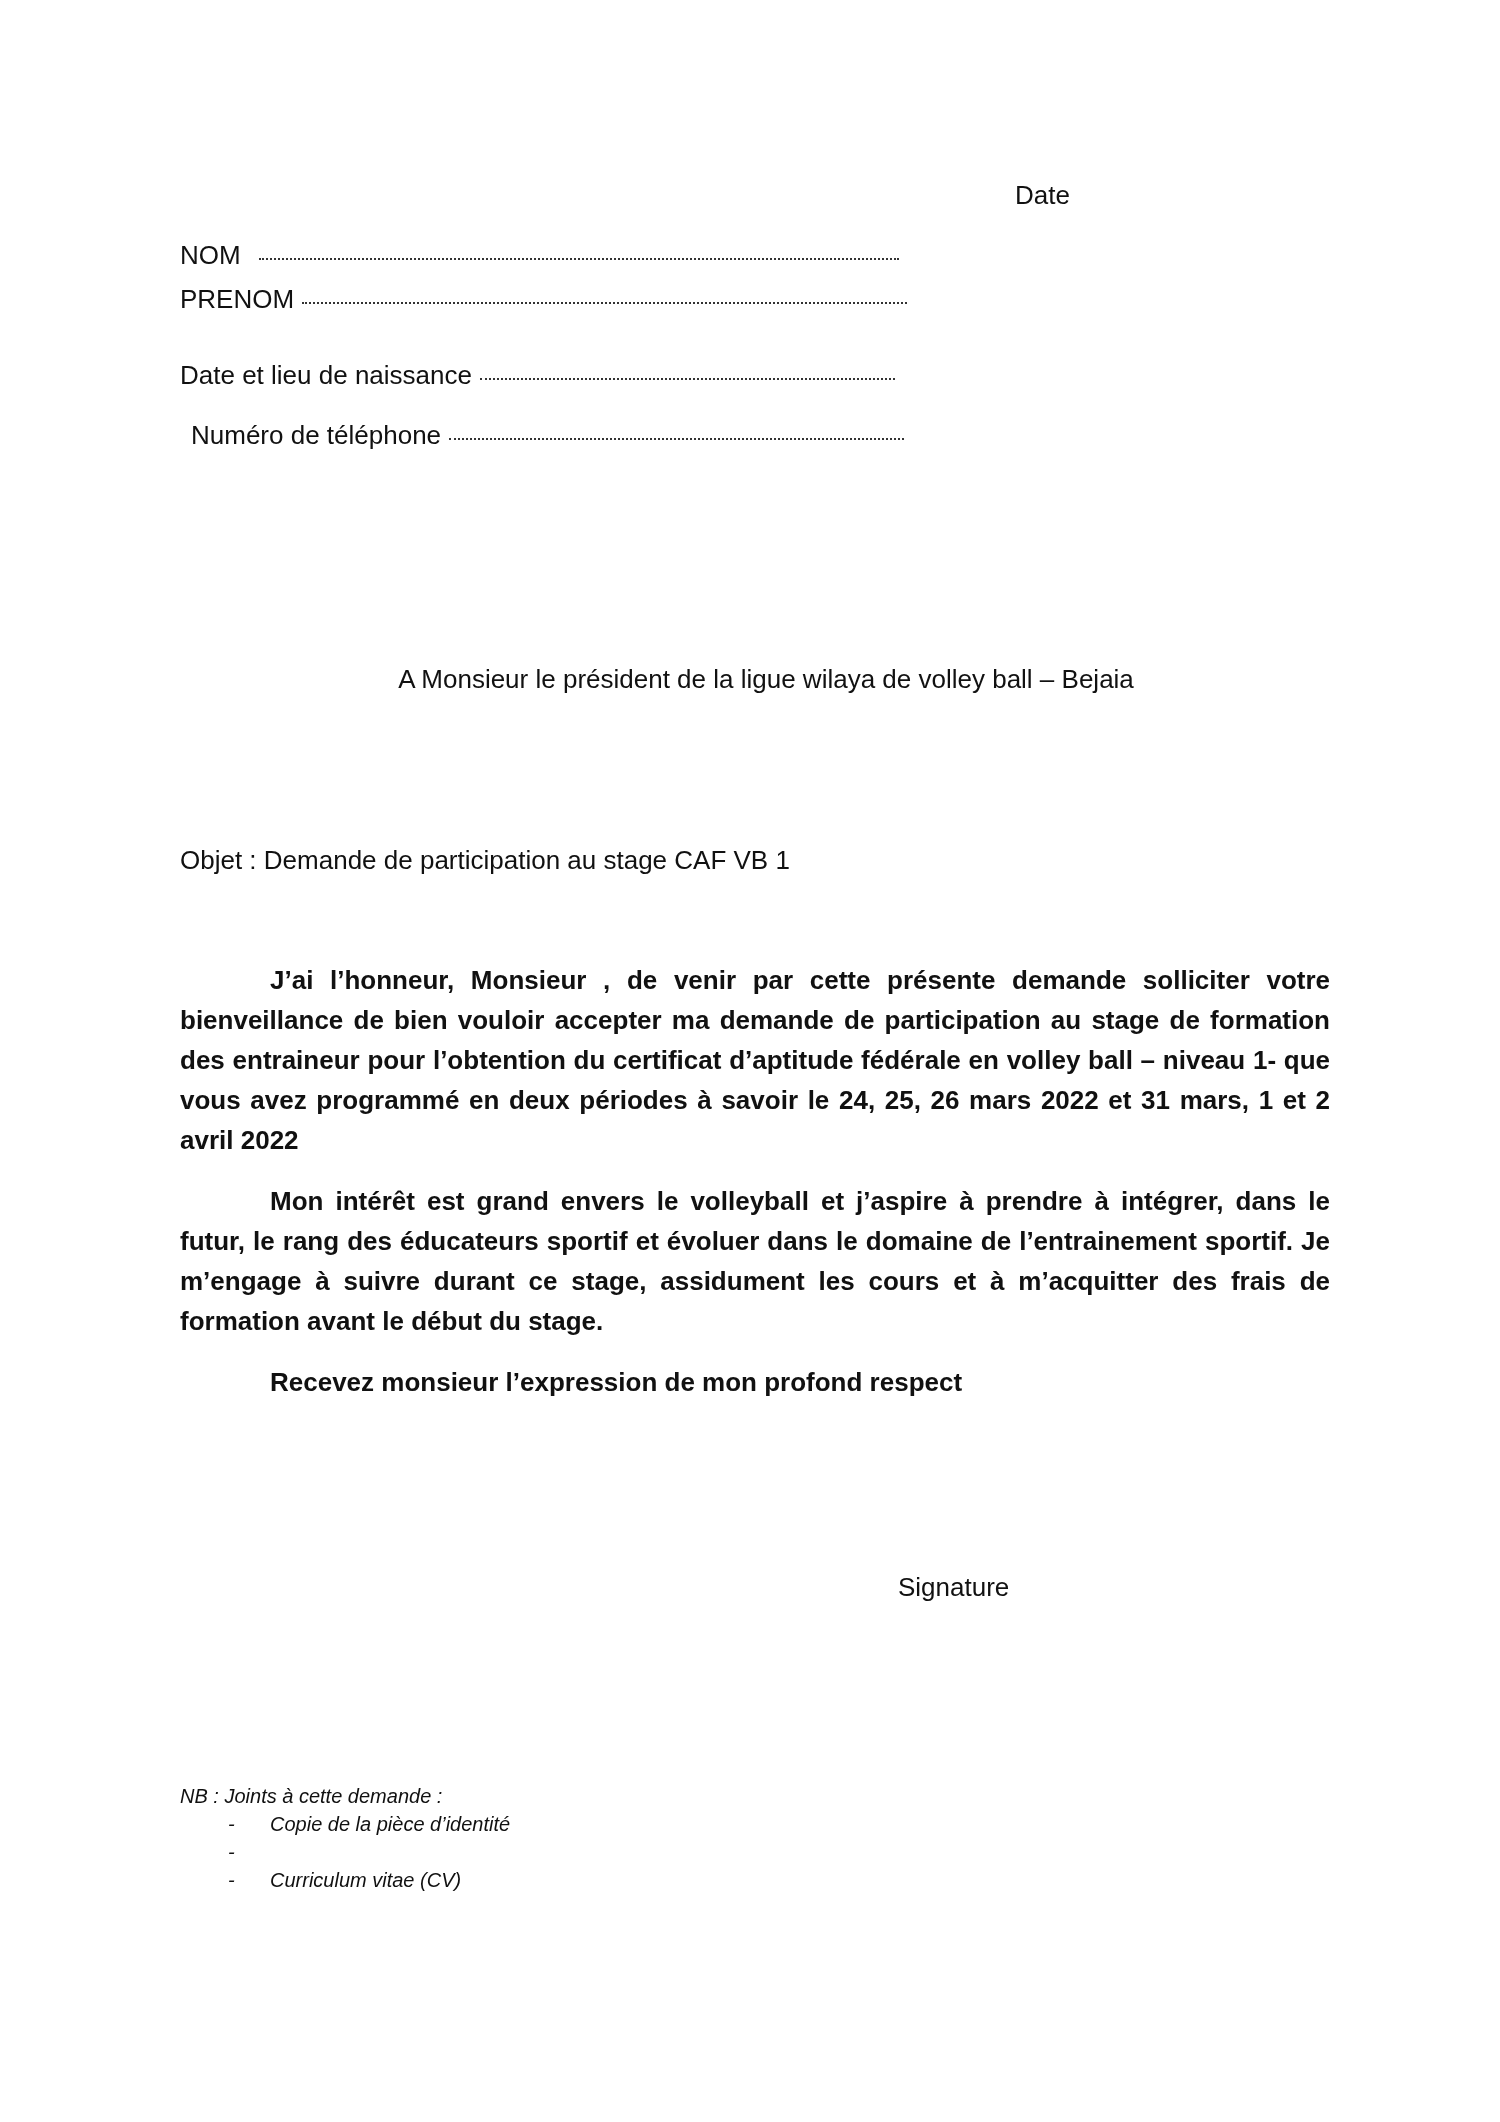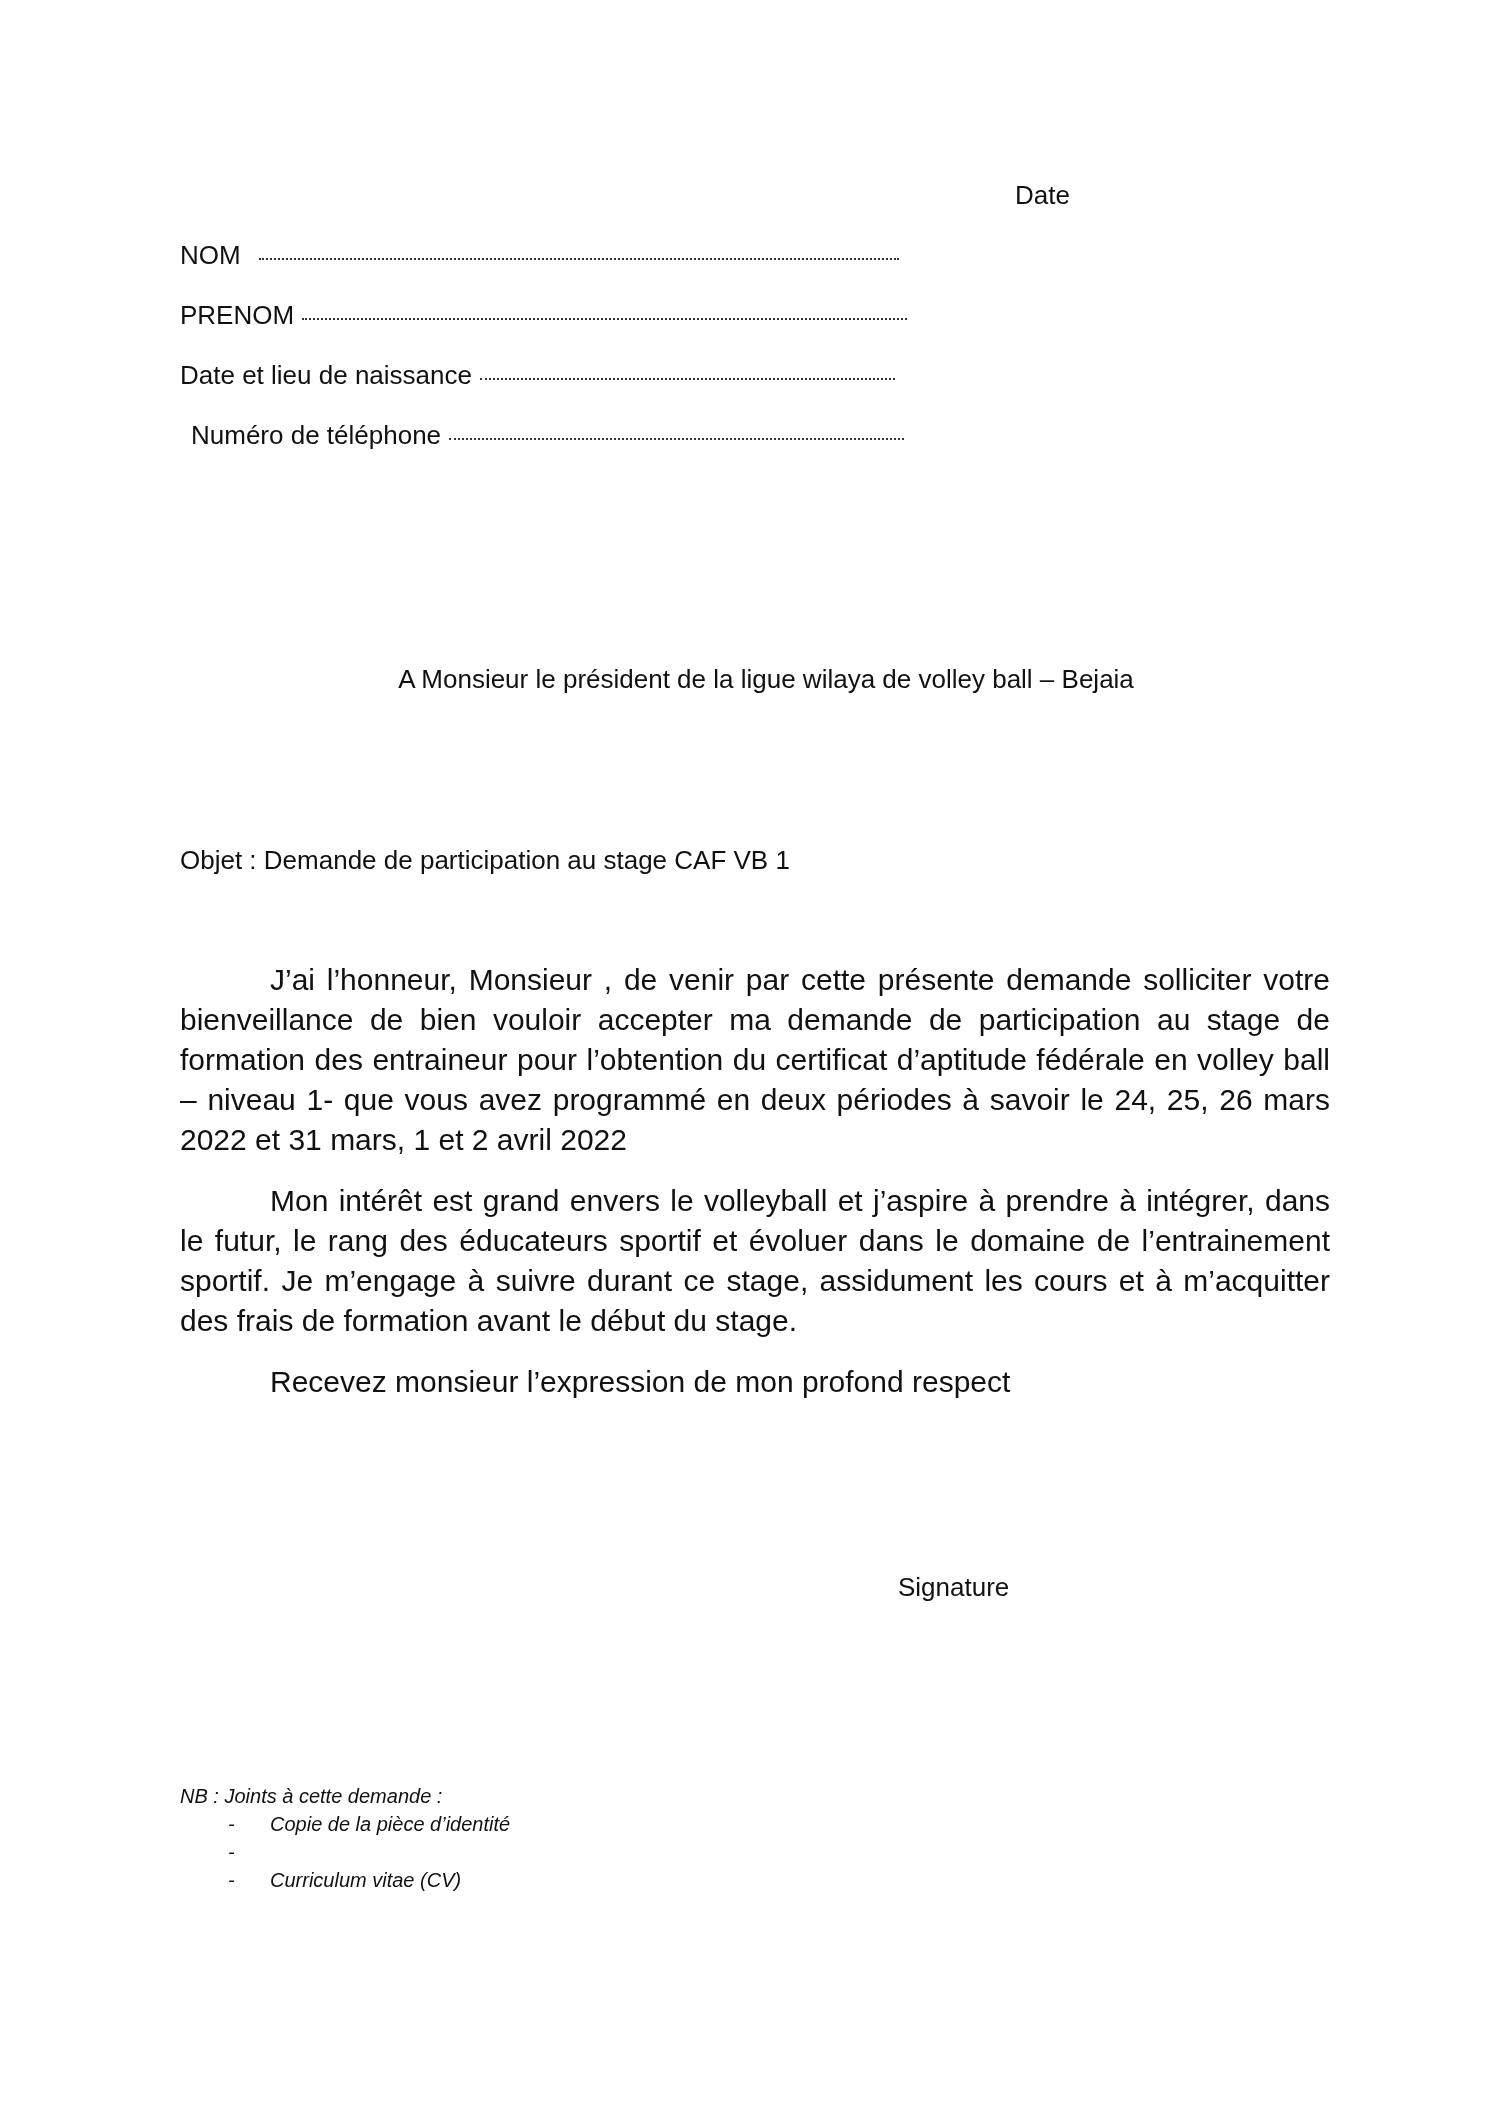--- a/index.html
+++ b/index.html
@@ -2,37 +2,37 @@
 <html><head>
 <meta charset="utf-8">
 <style>
   html, body { margin:0; padding:0; background:#fff; }
   body { width:1500px; height:2122px; position:relative; overflow:hidden;
          font-family:"Liberation Sans", sans-serif; color:#111; }
   .abs { position:absolute; white-space:nowrap; }
   .t { font-size:26px; line-height:30px; }
   .field { position:absolute; left:180px; display:flex; align-items:baseline; font-size:26px; line-height:30px; }
   .dots { display:inline-block; border-bottom:2px dotted #333; height:0; margin-left:8px; position:relative; top:-4px; }
-  .para { position:absolute; left:180px; width:1150px; font-size:30px; line-height:40px; text-align:justify; text-indent:90px; margin:0; }
+  .para { position:absolute; left:180px; width:1150px; font-size:26px; line-height:40px; text-align:justify; text-indent:90px; margin:0;font-weight:bold; }
   .nb { position:absolute; left:180px; font-style:italic; font-size:20px; line-height:28px; }
   .li { display:flex; }
   .li .dash { width:90px; padding-left:48px; box-sizing:border-box; }
 </style>
 </head>
 <body>
 
 <div>
 
   <div class="abs t" style="left:1015px; top:180px;">Date</div>
 
   <div class="field" style="top:240px;">
     <span>NOM</span>
     <span class="dots" style="width:640px; margin-left:18px;"></span>
   </div>
-  <div class="field" style="top:300px;">
+  <div class="field" style="top:284px;">
     <span>PRENOM</span>
     <span class="dots" style="width:605px;"></span>
   </div>
   <div class="field" style="top:360px;">
     <span>Date et lieu de naissance</span>
     <span class="dots" style="width:415px;"></span>
   </div>
   <div class="field" style="top:420px;margin-left:11px;">
     <span>Numéro de téléphone</span>
     <span class="dots" style="width:455px;"></span>

